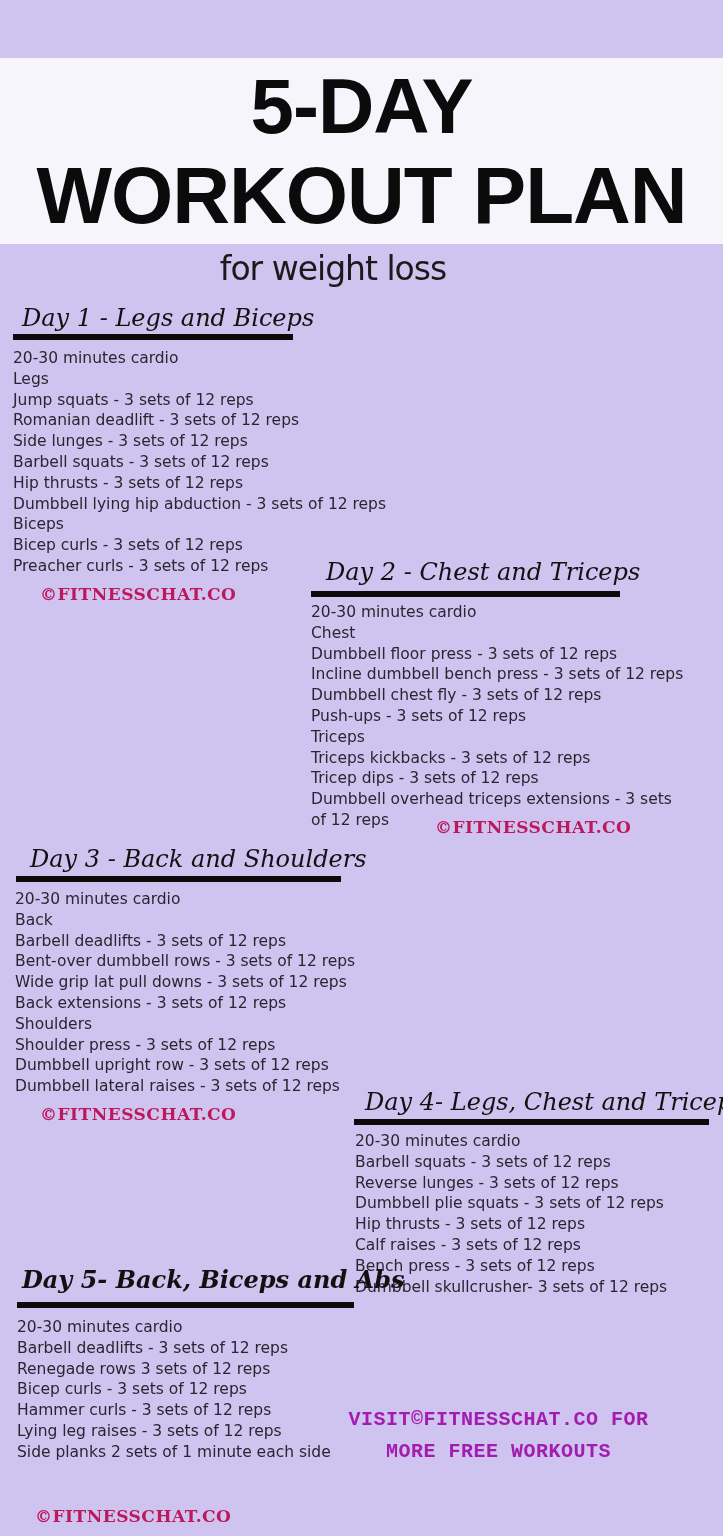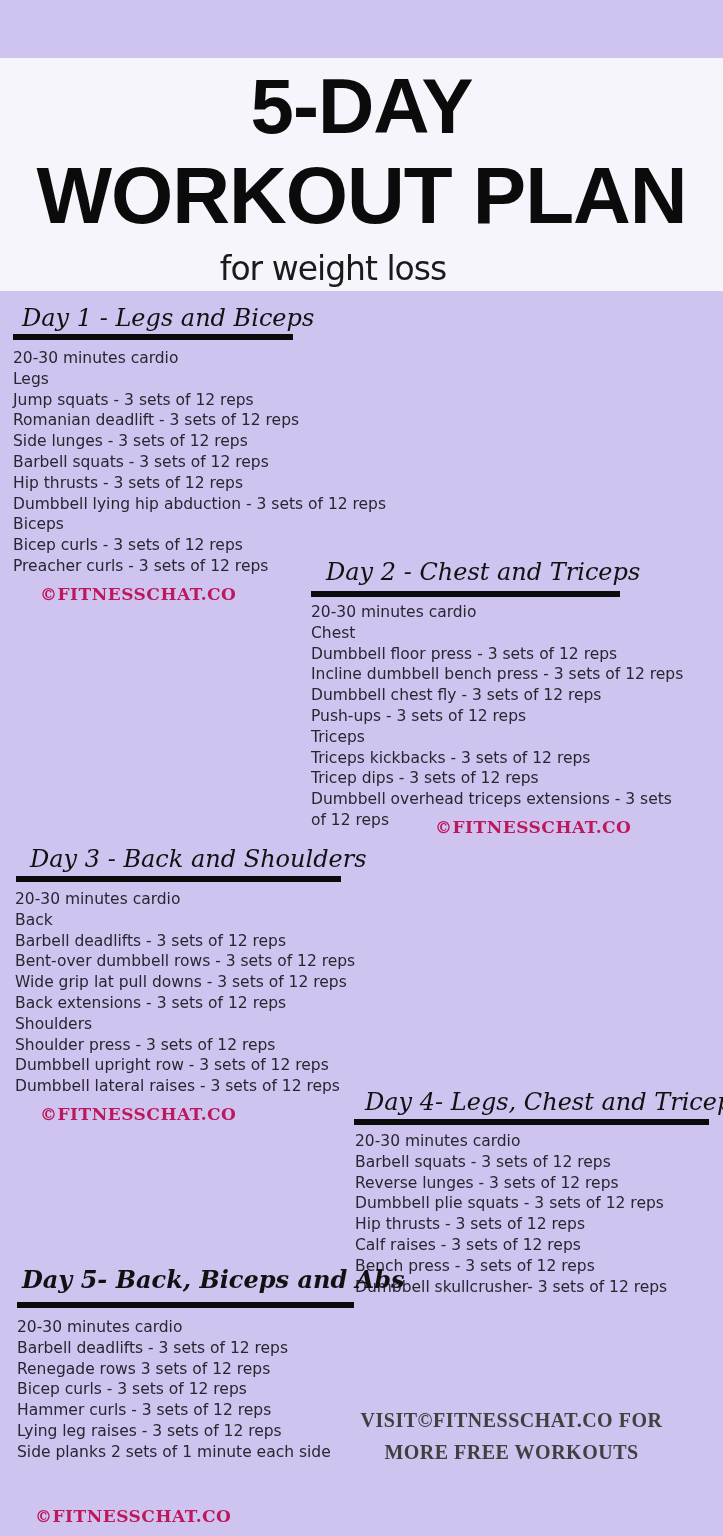--- a/index.html
+++ b/index.html
@@ -8,21 +8,21 @@
     background: #cfc3ef;
     font-family: "DejaVu Sans", sans-serif;
     color: #1e1b24;
   }
   .top-title {
     position: absolute; left: 0; top: 0; width: 723px; height: 58px;
     text-align: center; font-family: "Liberation Sans", sans-serif; font-weight: bold;
     font-size: 40px; line-height: 58px; color: #111; margin-top: 48px;
   }
   .band {
-    position: absolute; left: 0; top: 58px; width: 723px; height: 233px;
+    position: absolute; left: 0; top: 58px; width: 723px; height: 186px;
     background: #f6f5fc;
   }
   .band .l1, .band .l2 {
     position: absolute; left: 0; width: 723px; text-align: center;
     font-family: "Liberation Sans", sans-serif; font-weight: 900; color: #0b0b0b;
     letter-spacing: -1px;
   }
   .band .l1 { top: 4px; font-size: 78px; line-height: 88px; }
   .band .l2 { top: 94px; font-size: 80px; line-height: 88px; }
   .subtitle {
@@ -41,22 +41,22 @@
   .list {
     position: absolute; font-size: 15.5px; line-height: 20.8px; color: #2a2630;
     white-space: nowrap;
   }
   .list div { height: 20.8px; }
   .wm {
     position: absolute; font-family: "DejaVu Serif", serif; font-weight: bold;
     font-size: 17px; line-height: 22px; color: #be185d; letter-spacing: 0.5px; white-space: nowrap;
   }
   .cta {
-    position: absolute; left: 324px; top: 1404px; width: 375px; text-align: center;
-    font-family: Liberation Serif, serif; font-weight: bold; font-size: 20px; line-height: 32px; color: #404040;
+    position: absolute; left: 311px; top: 1404px; width: 375px; text-align: center;
+    font-family: Liberation Mono, monospace; font-weight: bold; font-size: 20px; line-height: 32px; color: #a21caf;
     letter-spacing: 0.5px; white-space: nowrap;
   }
 </style>
 </head>
 <body>
 
 <div class="top-title">Full body</div>
 <div class="band">
   <div class="l1">5-DAY</div>
   <div class="l2">WORKOUT PLAN</div>

